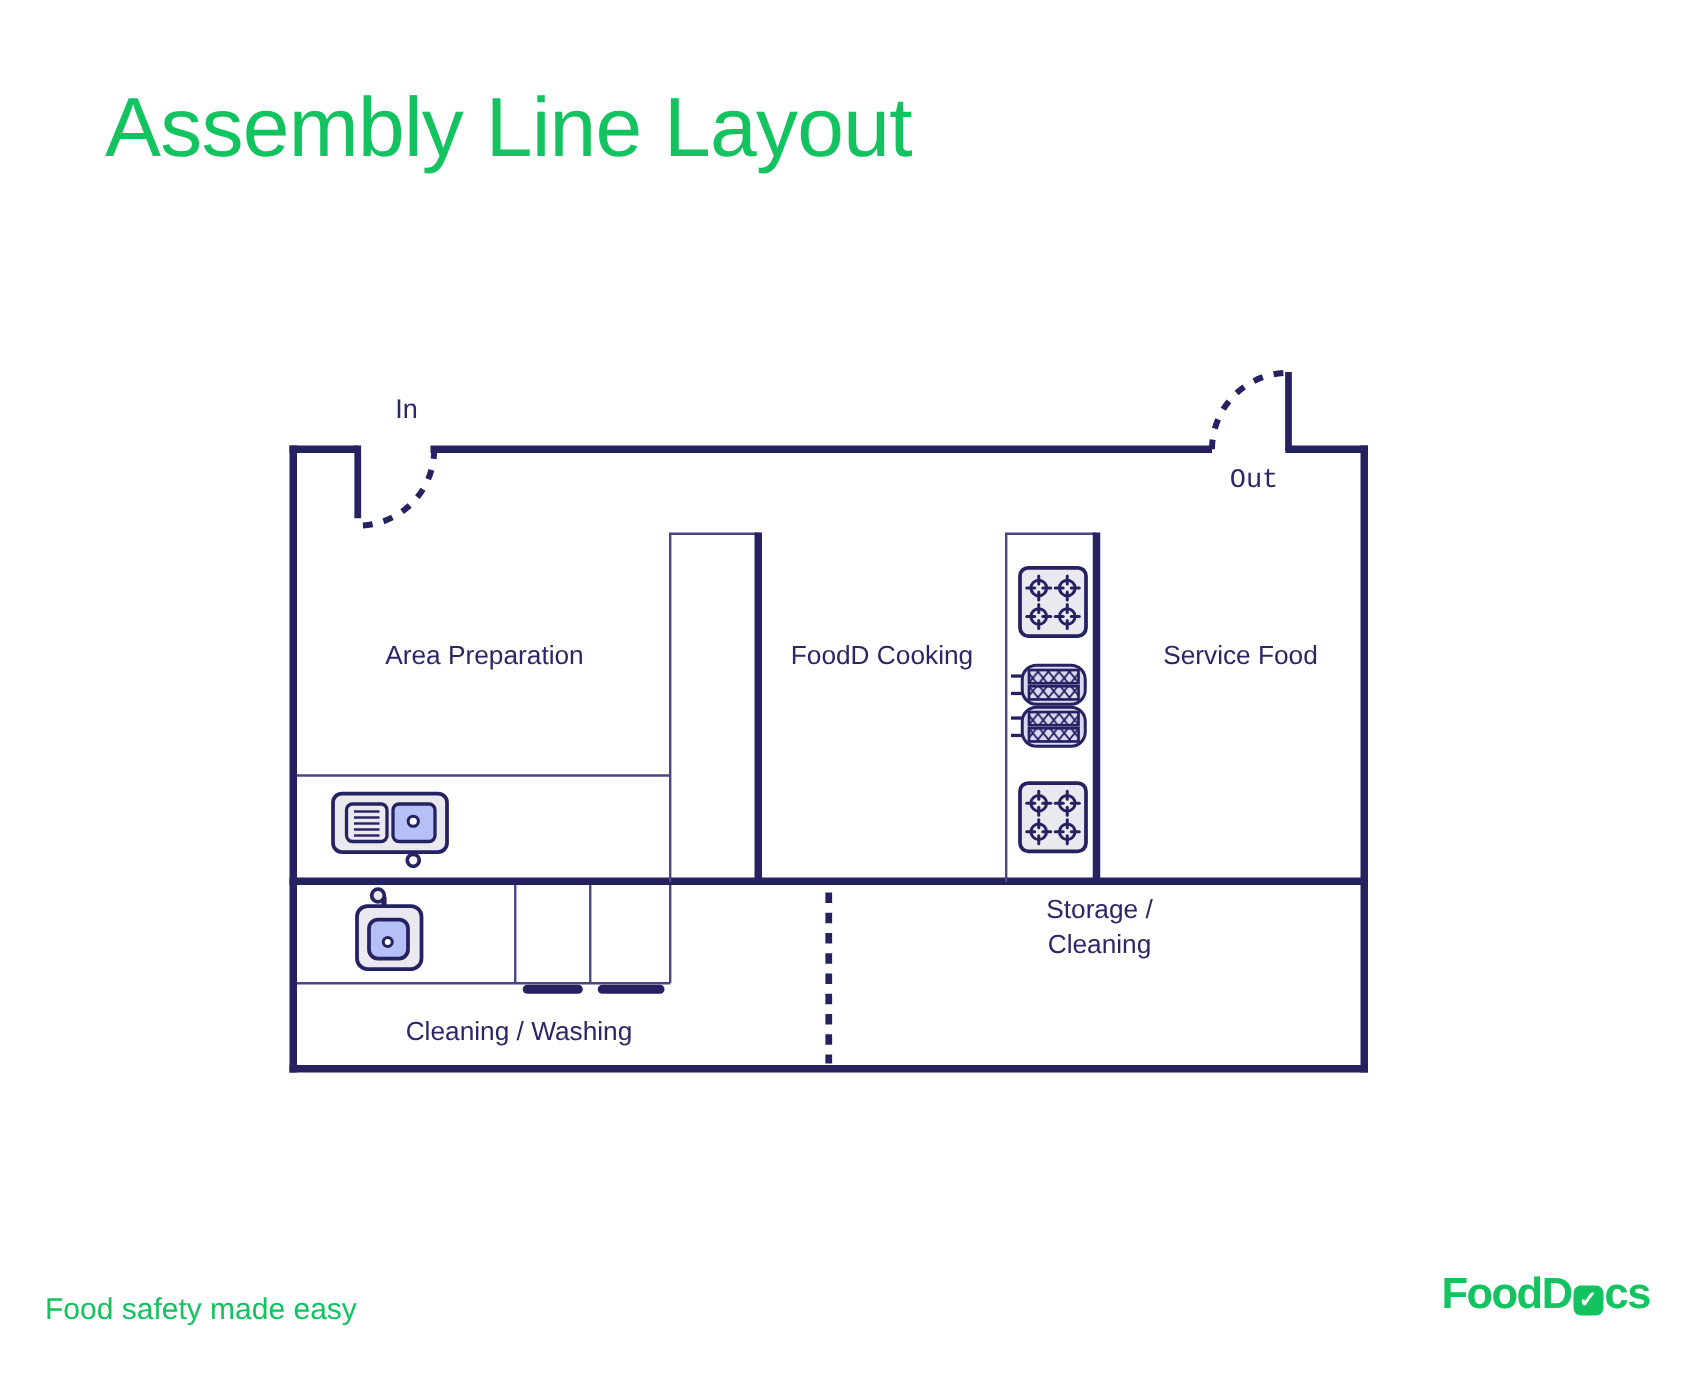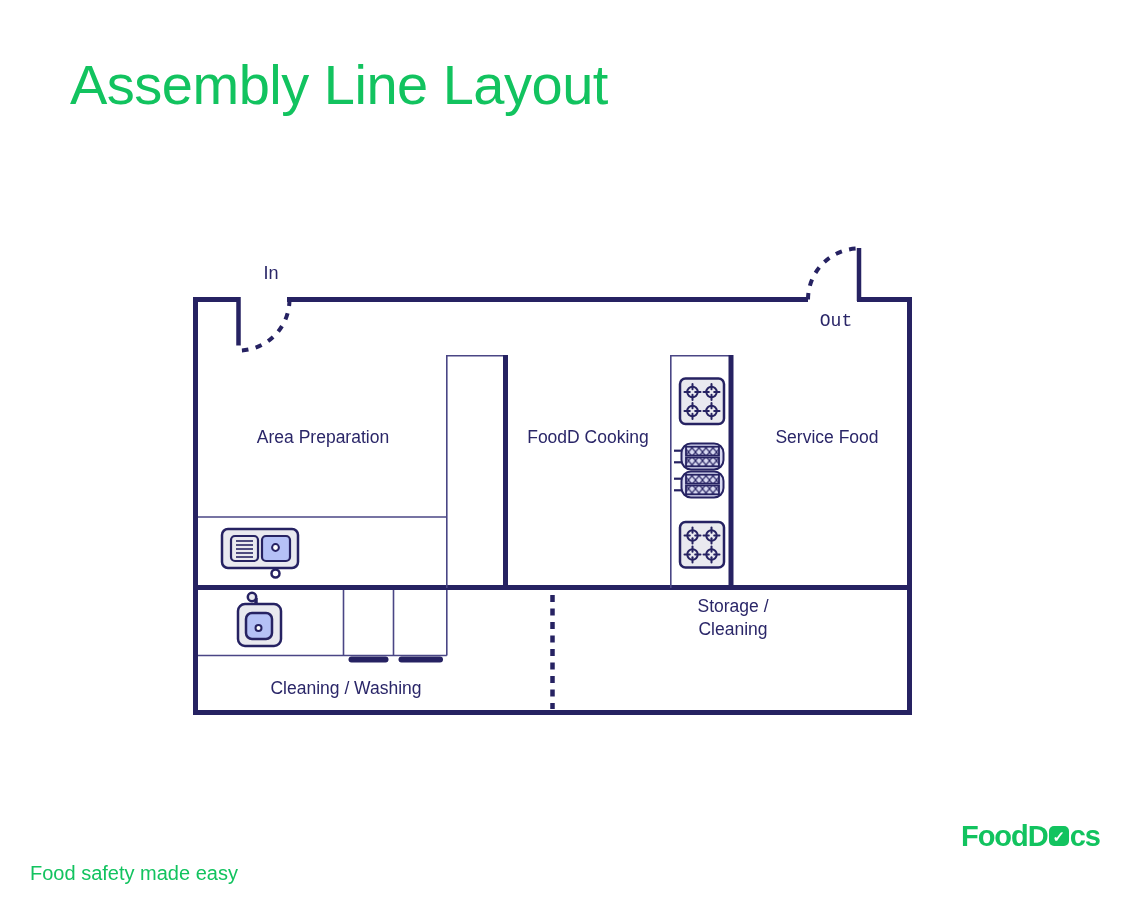--- a/index.html
+++ b/index.html
@@ -17,23 +17,23 @@
     position:absolute;transform:translate(-50%,-50%);
     color:#2a2668;font-size:17.5px;font-weight:500;white-space:nowrap;
     text-align:center;line-height:23px;
   }
   .door-label{font-size:18px;}
   .footer-tagline{
     position:absolute;left:30px;top:862px;
     color:#12c35f;font-size:20px;font-weight:500;white-space:nowrap;
   }
   .footer-logo{
-    position:absolute;right:37px;top:820px;
+    position:absolute;right:37px;top:847px;
     color:#12c35f;font-size:29px;font-weight:800;letter-spacing:-1px;
-    white-space:nowrap;display:flex;
+    white-space:nowrap;display:flex;align-items:center;
   }
   .logo-checkbox{
     display:inline-flex;align-items:center;justify-content:center;
     width:20px;height:20px;background:#12c35f;border-radius:5px;
     margin:6px 1px 0 1px;
   }
   .logo-checkbox .check{
     color:#ffffff;font-size:15px;font-weight:800;line-height:1;letter-spacing:0;
   }
 </style>

